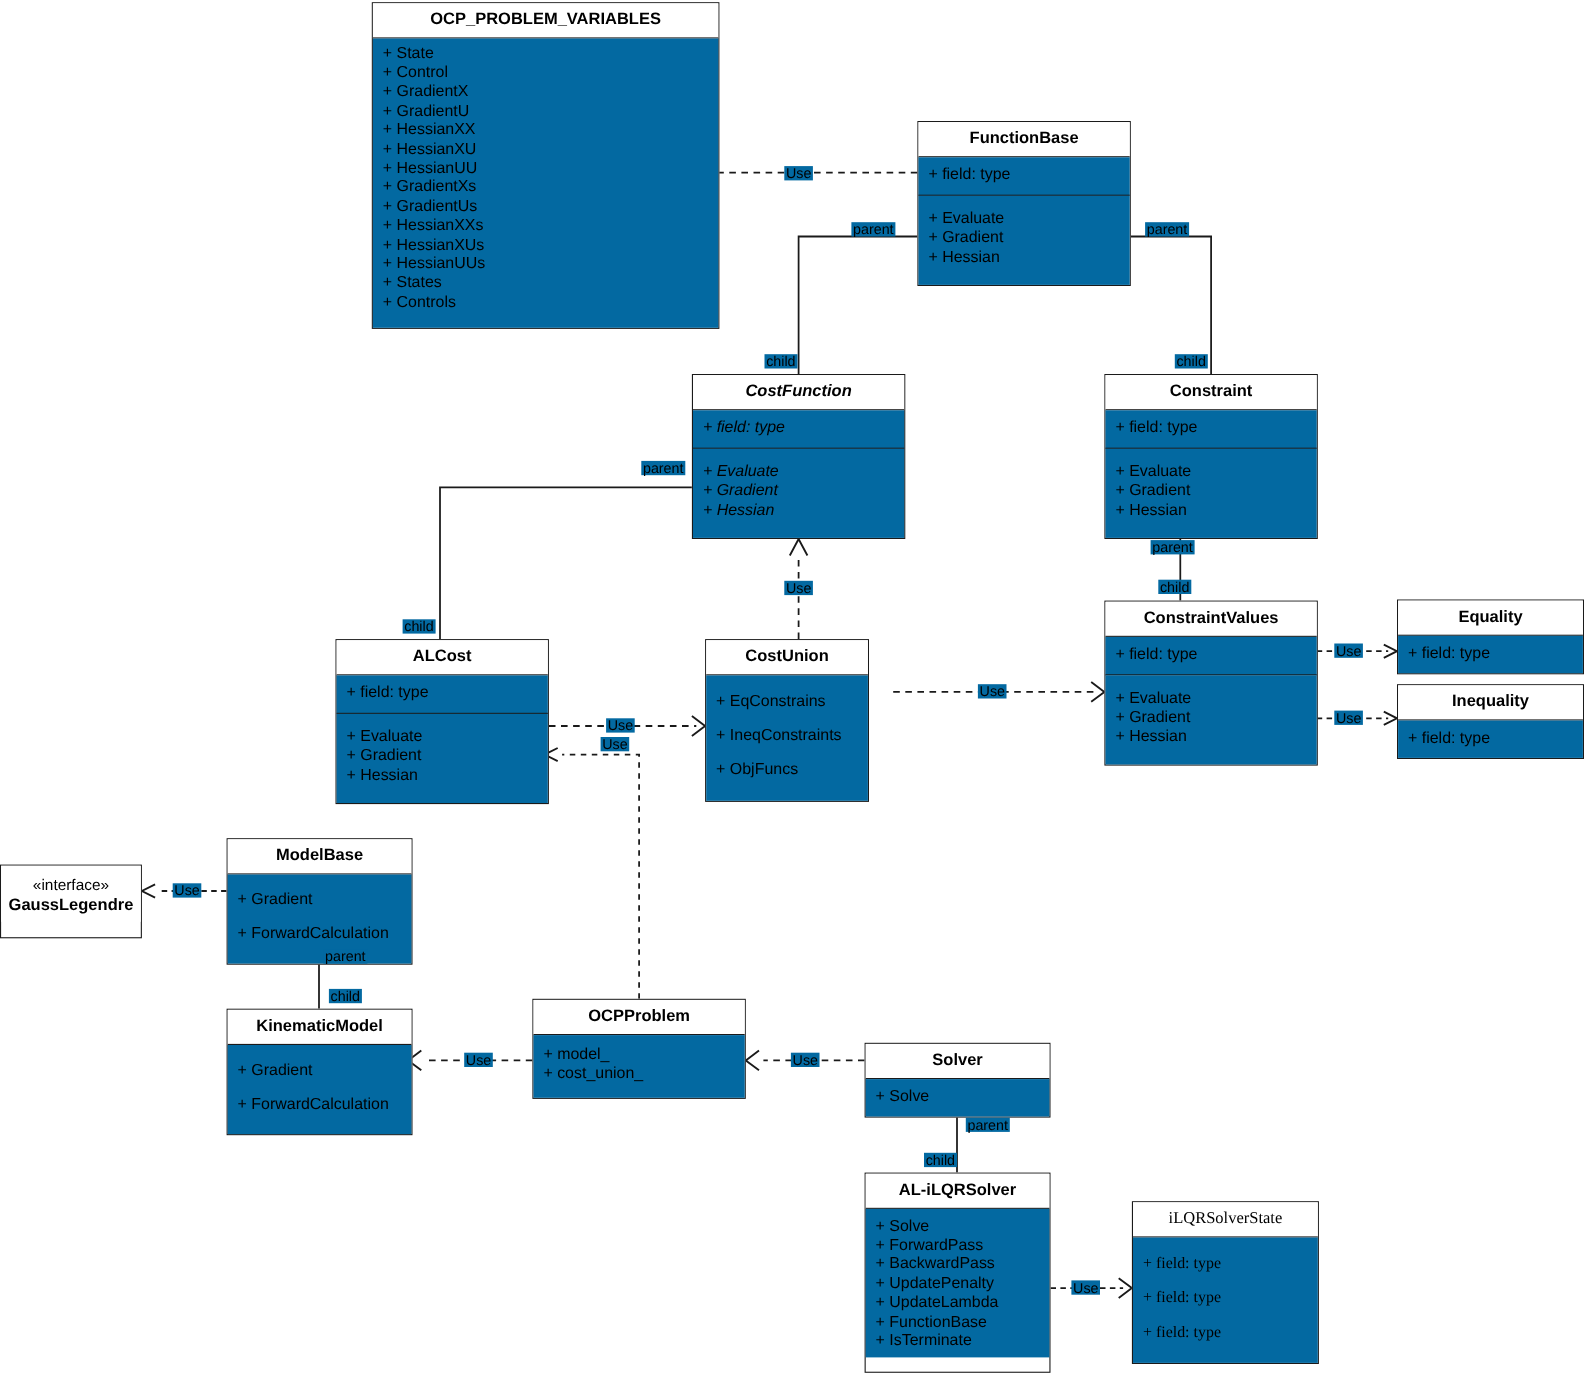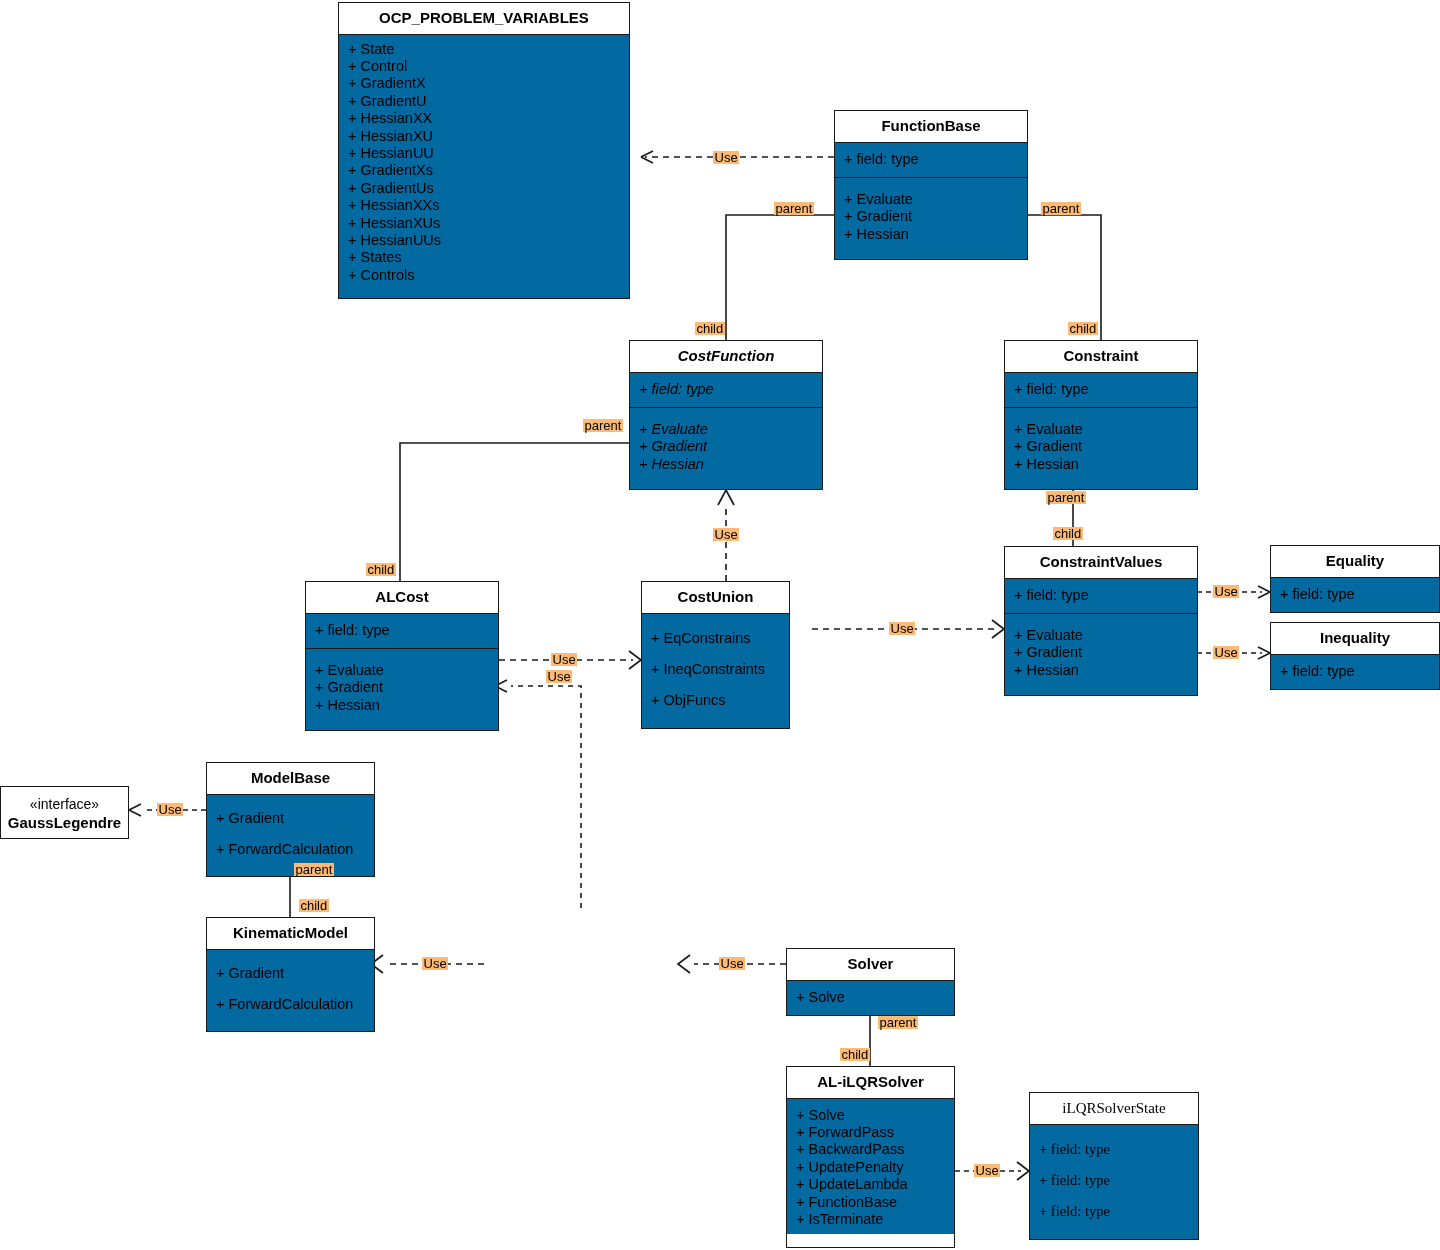--- a/index.html
+++ b/index.html
@@ -72,21 +72,21 @@
     line-height: 17.4px;
     padding: 0 6px 0 9px;
     white-space: nowrap;
   }
   .uml-row.spaced { line-height: 31px; }
   .edge-label {
     position: absolute;
     font-size: 13px;
     line-height: 13px;
     color: #000000;
-    background: #fdba74;
+    background: #0369a1;
     padding: 0 1.5px;
     white-space: nowrap;
     z-index: 7;
   }
 </style>
 </head>
 <body>
 
 <div id="diagram">
 
@@ -190,21 +190,21 @@
       <path d="M870,1011 L870,1066" fill="none" stroke="#1a1a1a" stroke-width="1.6"></path>
     </g>
 
      iLQRSolverState --&gt;
     <g>
       <path d="M955,1171 L1021,1171" fill="none" stroke="#1a1a1a" stroke-width="1.6" stroke-dasharray="5,4"></path>
       <path d="M1017,1162 L1029,1171 L1017,1180" fill="none" stroke="#1a1a1a" stroke-width="1.7"></path>
     </g>
   </svg>
 
-  <div class="uml-class" style="left:338px; top:2px; width:292px;">
+  <div class="uml-class" style="left:338px; top:2px; width:316px;">
     <div class="uml-title">OCP_PROBLEM_VARIABLES</div>
     <div class="uml-compartment last" style="padding-bottom:14px;">
       <div class="uml-row">+ State</div>
       <div class="uml-row">+ Control</div>
       <div class="uml-row">+ GradientX</div>
       <div class="uml-row">+ GradientU</div>
       <div class="uml-row">+ HessianXX</div>
       <div class="uml-row">+ HessianXU</div>
       <div class="uml-row">+ HessianUU</div>
       <div class="uml-row">+ GradientXs</div>
@@ -293,21 +293,21 @@
 
   <div class="uml-class" style="left:641px; top:581px; width:149px;">
     <div class="uml-title">CostUnion</div>
     <div class="uml-compartment last" style="padding:9px 0 12px 0;">
       <div class="uml-row spaced">+ EqConstrains</div>
       <div class="uml-row spaced">+ IneqConstraints</div>
       <div class="uml-row spaced">+ ObjFuncs</div>
     </div>
   </div>
 
-  <div class="uml-class" style="left:0px; top:786px; width:129px; height:53px;">
+  <div class="uml-class" style="left:0px; top:786px; width:129px; height:67px;">
     <div class="uml-title iface" style="padding-top:9px;">
       <span class="iface-tag">«interface»</span>
       <span class="iface-name">GaussLegendre</span>
     </div>
   </div>
 
   <div class="uml-class" style="left:206px; top:762px; width:169px;">
     <div class="uml-title">ModelBase</div>
     <div class="uml-compartment last" style="padding:8px 0 11px 0;">
       <div class="uml-row spaced">+ Gradient</div>
@@ -316,20 +316,27 @@
   </div>
 
   <div class="uml-class" style="left:206px; top:917px; width:169px;">
     <div class="uml-title">KinematicModel</div>
     <div class="uml-compartment last" style="padding:8px 0 11px 0;">
       <div class="uml-row spaced">+ Gradient</div>
       <div class="uml-row spaced">+ ForwardCalculation</div>
     </div>
   </div>
 
+  <div class="uml-class" style="left:484px; top:908px; width:194px;">
+    <div class="uml-title">OCPProblem</div>
+    <div class="uml-compartment last" style="padding:10px 0 13px 0;">
+      <div class="uml-row">+ model_</div>
+      <div class="uml-row">+ cost_union_</div>
+    </div>
+  </div>
 
   <div class="uml-class" style="left:786px; top:948px; width:169px;">
     <div class="uml-title">Solver</div>
     <div class="uml-compartment last" style="padding:8px 0 9px 0;">
       <div class="uml-row">+ Solve</div>
     </div>
   </div>
 
   <div class="uml-class" style="left:786px; top:1066px; width:169px; height:182px;">
     <div class="uml-title">AL-iLQRSolver</div>

